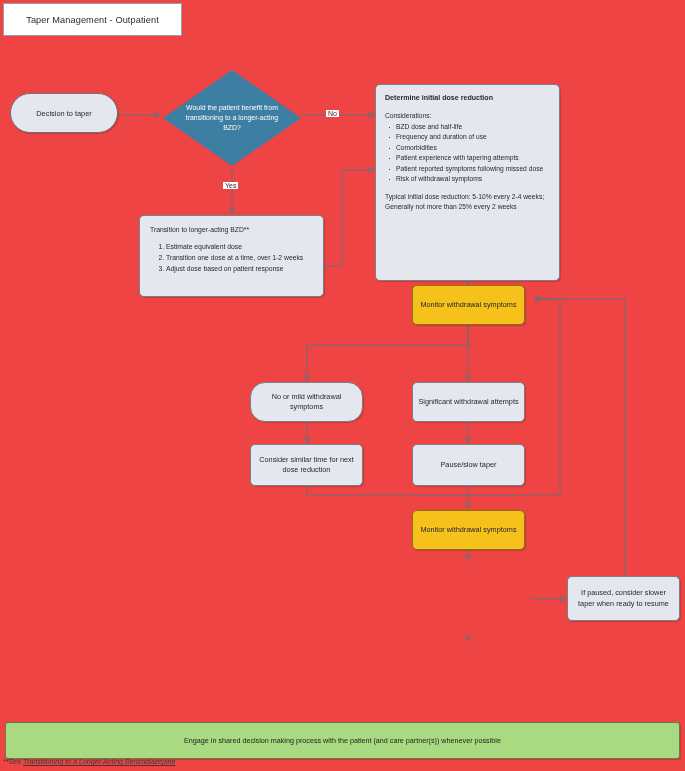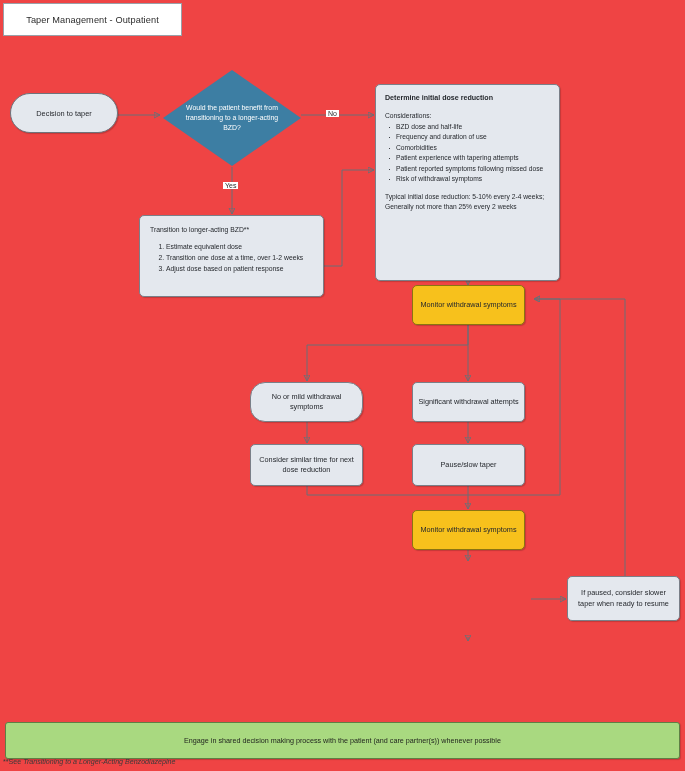--- a/index.html
+++ b/index.html
@@ -141,21 +141,21 @@
     color: #22261f;
     box-shadow: 1px 1px 1px rgba(0,0,0,0.18);
     margin-top: 12px;
   }
   .footnote {
     position: absolute;
     left: 3px; top: 758px;
     font-size: 7.1px;
     color: #3a3a3a;
   }
-  .footnote i { font-style: italic; }
+  .footnote i { font-style: italic; text-decoration: underline; }
   .edge-label {
     position: absolute;
     font-size: 7px;
     color: #2b2b2b;
     background: #ffffff;
     padding: 0 2px;
   }
   svg.links {
     position: absolute;
     left: 0; top: 0;

